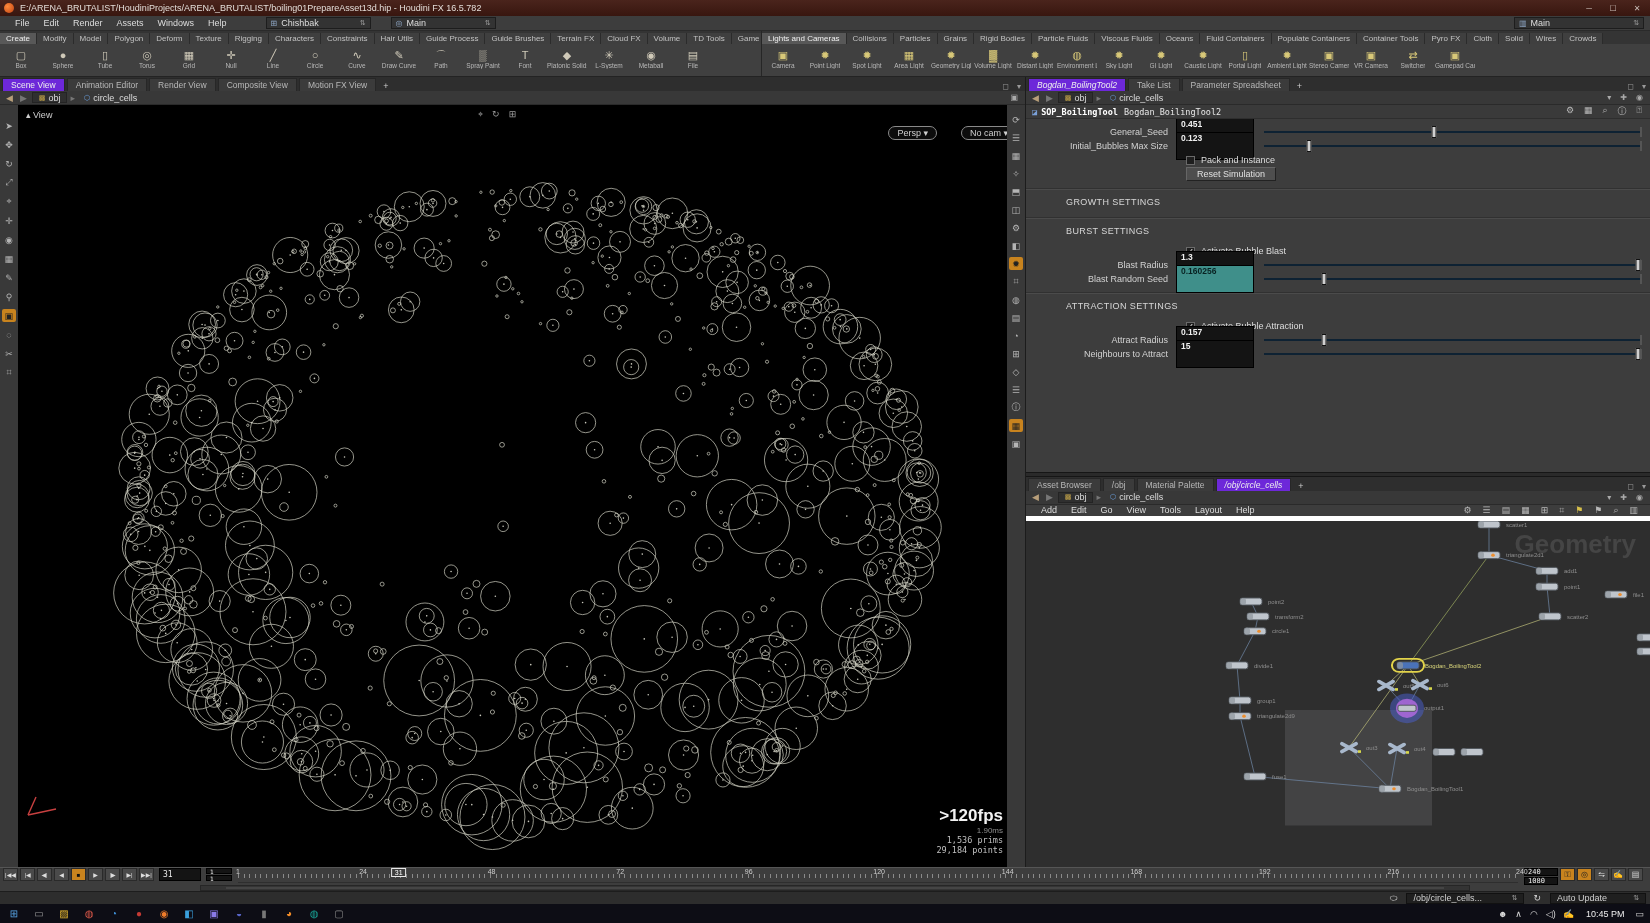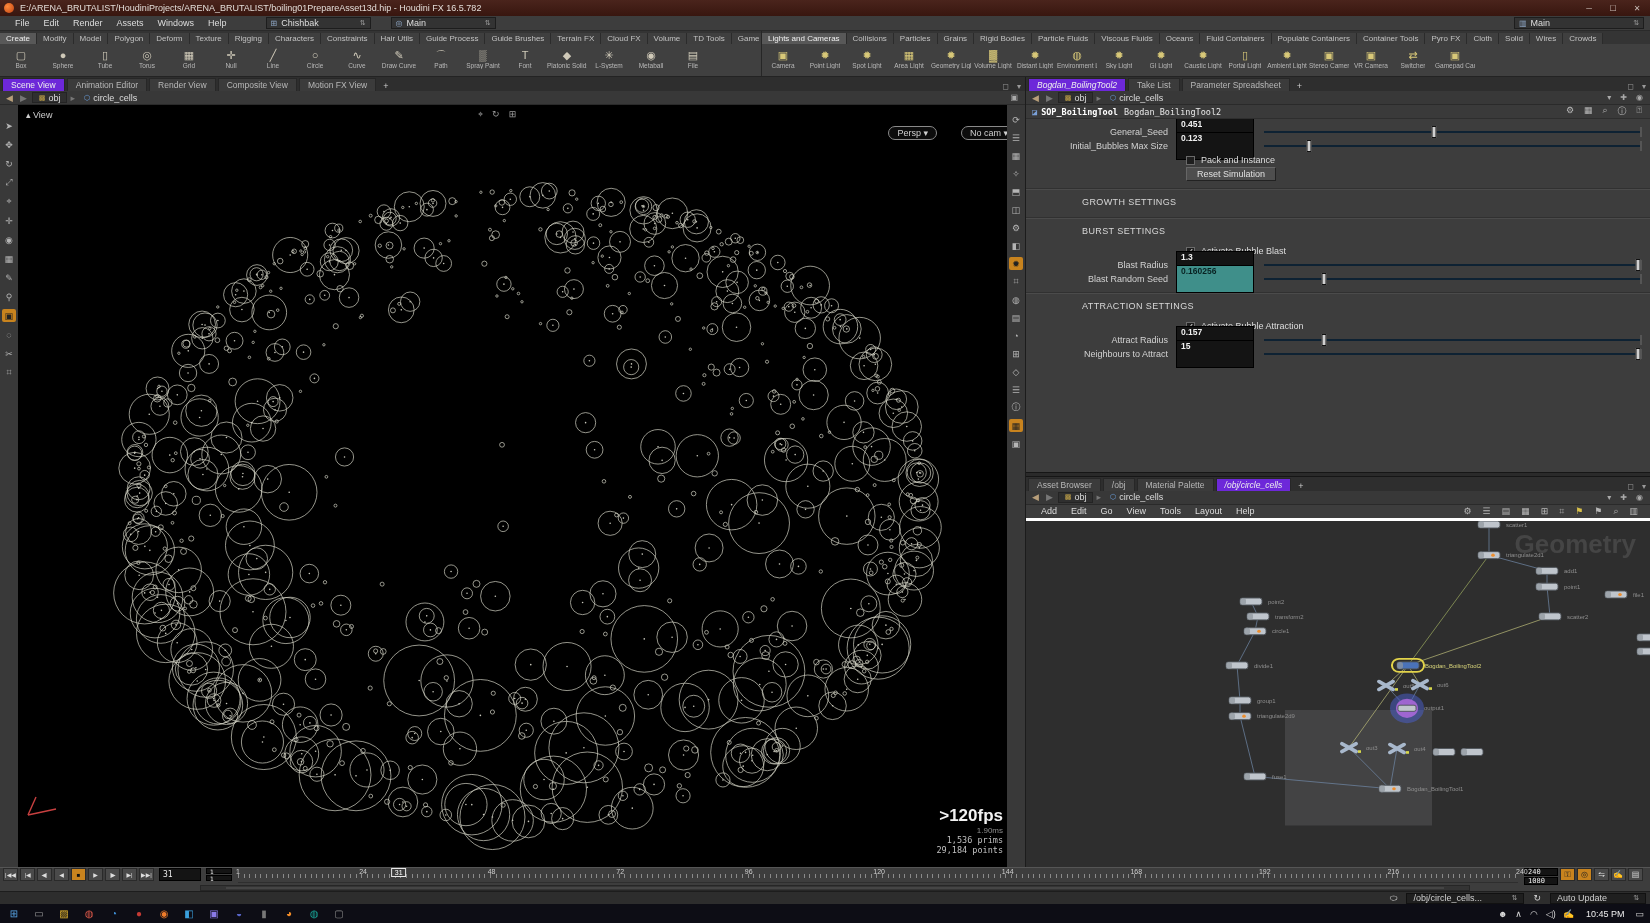--- a/index.html
+++ b/index.html
@@ -71,24 +71,24 @@
   .pfield{width:78px;background:#141414;border:1px solid #000;color:#f0f0f0;font-family:Liberation Sans, sans-serif;font-weight:bold;font-size:8.5px;padding:0 4px;height:28px;line-height:11px}
   .pfield.hl{background:#3f8f8a;color:#082222}
   .pslider{flex:1;position:relative;height:12px;margin-left:10px;background:
      linear-gradient(transparent 5px,#0e2233 5px,#0e2233 7px,transparent 7px)}
   .pslider::after{content:"";position:absolute;right:0;top:1px;bottom:1px;width:2px;background:#555}
   .handle{position:absolute;top:0;width:5px;height:12px;background:#d0d0d0;border:1px solid #111;transform:translateX(-50%)}
   .chkrow{display:flex;align-items:center;gap:6px;margin:3px 0 2px 160px;color:#ddd}
   .chk{width:9px;height:9px;background:#1e1e1e;border:1px solid #6a6a6a;color:#fff;font-size:8px;line-height:8px;text-align:center}
   .hbtn{margin:2px 0 4px 160px;background:#4e4e4e;border:1px solid #666;border-bottom-color:#222;border-right-color:#222;color:#e0e0e0;padding:1px 10px;width:max-content}
   .sep{height:0;border-top:1px solid #313131;border-bottom:1px solid #4b4b4b;margin:7px 0}
-  .sechdr{margin:2px 0 10px 56px;color:#d8d8d8;letter-spacing:.4px}
+  .sechdr{margin:2px 0 10px 40px;color:#d8d8d8;letter-spacing:.4px}
   #splitter{height:5px;background:#2a2a2a;border-top:1px solid #161616;border-bottom:1px solid #161616}
   
-  #netmenu{height:16px;background:#3d3d3d;display:flex;align-items:center;gap:0;padding:0 8px;border-bottom:3px solid #ffffff}
+  #netmenu{height:16px;background:#3d3d3d;display:flex;align-items:center;gap:0;padding:0 8px;border-bottom:5px solid #ffffff}
   #netmenu .mi{padding:0 7px;color:#ddd}
   #netmenu .spacer{flex:1}
   .nmic{color:#b8b8b8;padding:0 4px;font-size:9px}
   .nmic.y{color:#d8c04a}
   #netcanvas{flex:1;position:relative;background:#2e2e2e;overflow:hidden}
   #net-svg{position:absolute;inset:0;width:100%;height:100%}
   #net-watermark{position:absolute;right:14px;top:8px;font-size:26px;font-weight:bold;color:#454545;z-index:1}
   
   #playbar{height:24px;background:#3d3d3d;border-top:1px solid #555;display:flex;flex-direction:column}
   #pbmain{height:17px;display:flex;align-items:flex-start;padding:0 3px;gap:2px}

